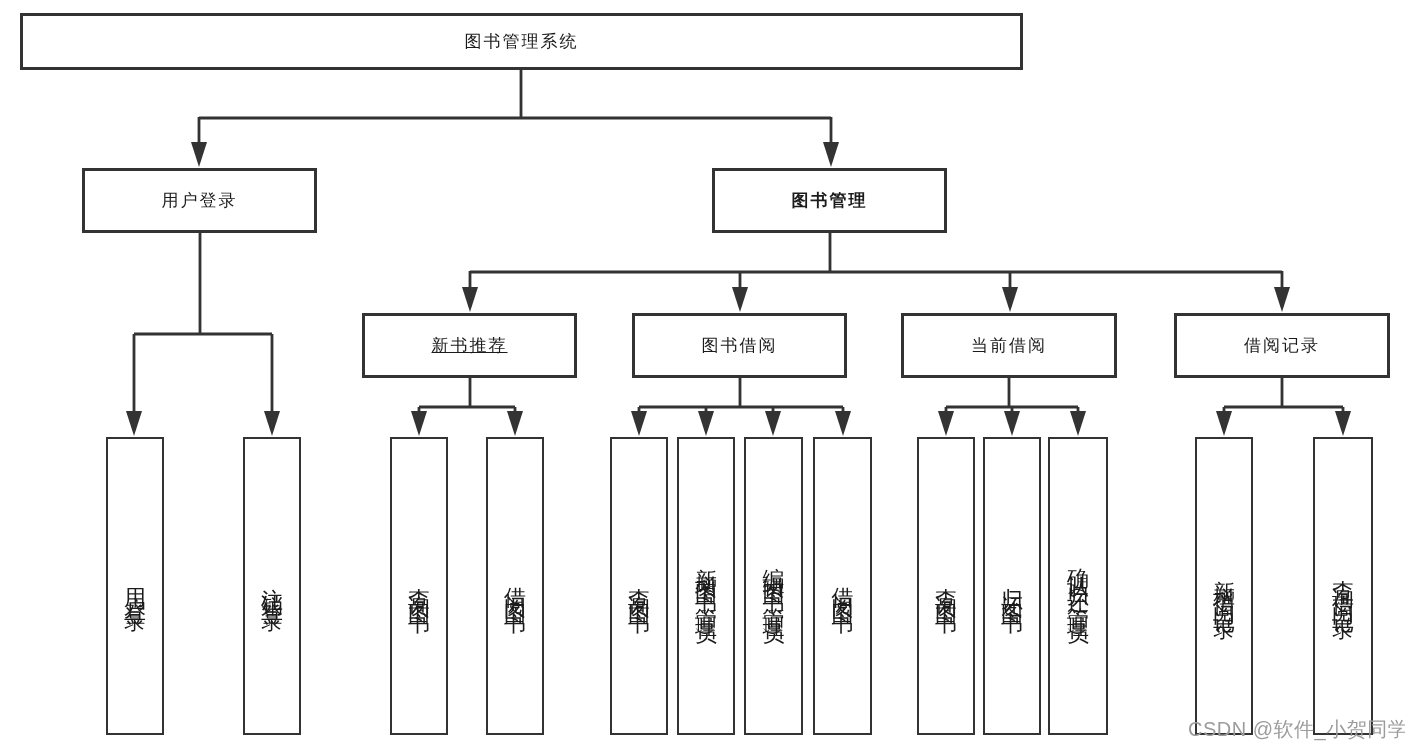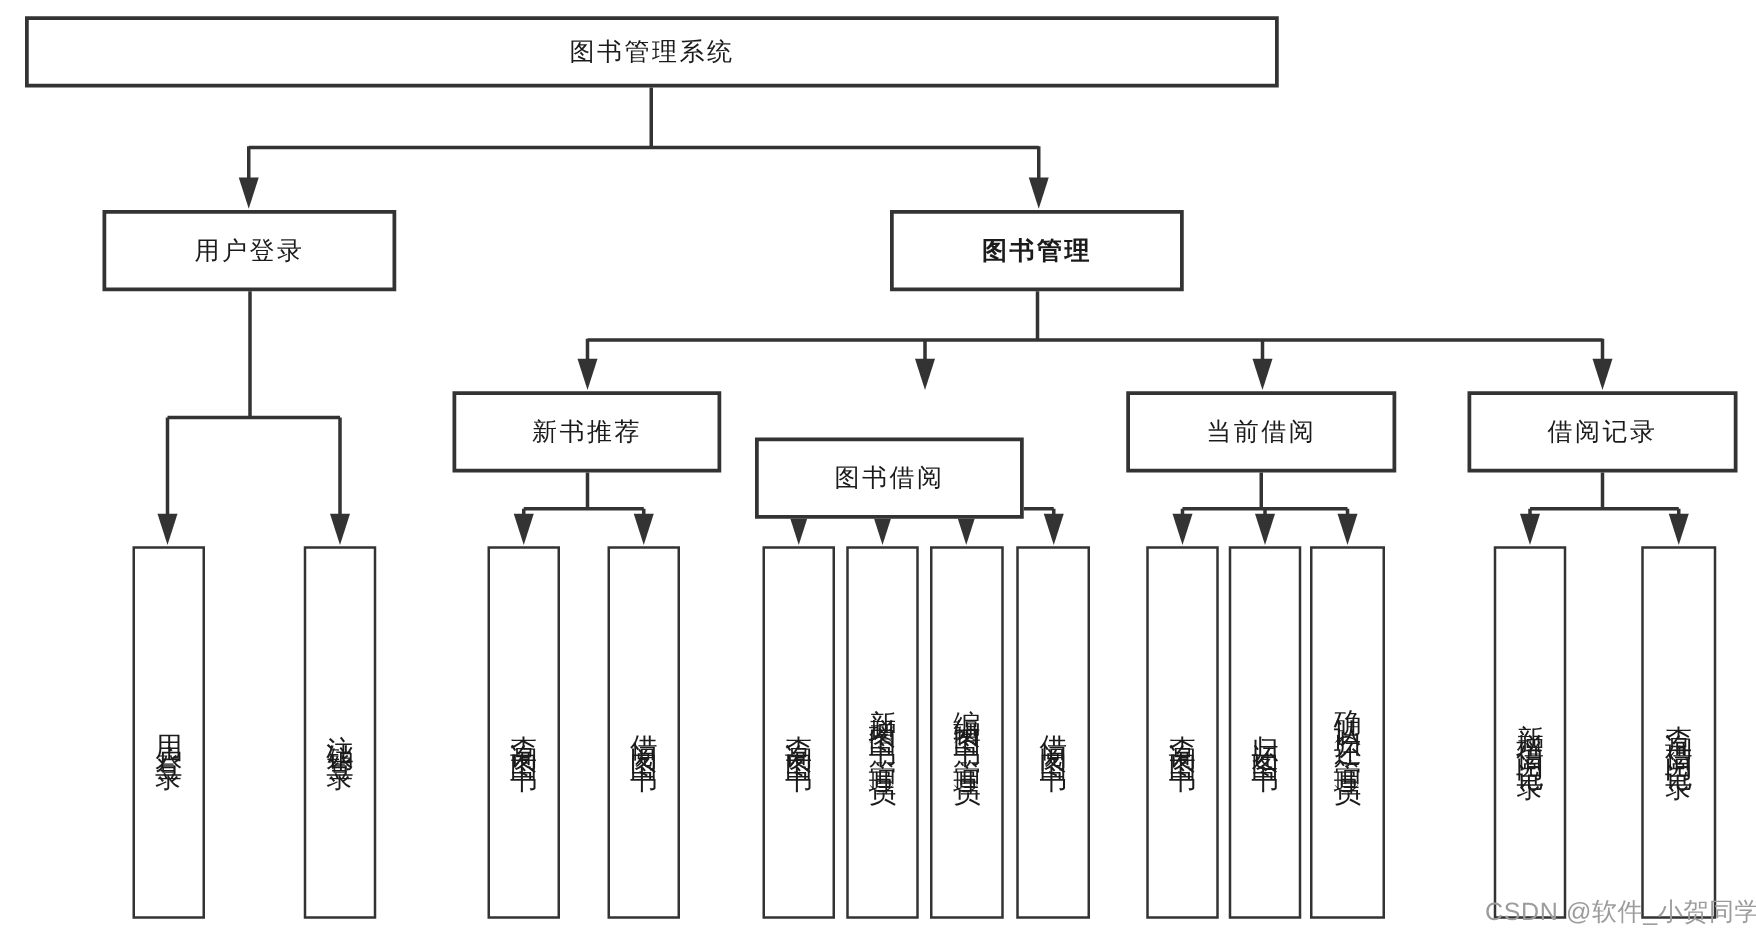--- a/index.html
+++ b/index.html
@@ -20,21 +20,21 @@
   .node {
     position: absolute;
     background: #ffffff;
     border: 3px solid #333333;
     box-sizing: border-box;
     display: flex;
     align-items: center;
     justify-content: center;
     color: #1b1b1b;
   }
-  .node.h { font-size: 20px; letter-spacing: 2px; white-space: nowrap; }
+  .node.h { font-size: 17px; letter-spacing: 2px; white-space: nowrap; }
   .node.v { border-width: 2.5px; }
   .node.v .vtxt {
     writing-mode: vertical-rl;
     text-orientation: mixed;
     font-size: 22px;
     line-height: 1;
     letter-spacing: 8px;
     white-space: nowrap;
   }
   .watermark {
@@ -89,24 +89,24 @@
     <span>图书管理系统</span>
   </div>
 
   <div class="node h" style="left:82px; top:168px; width:235px; height:65px;">
     <span>用户登录</span>
   </div>
   <div class="node h" style="left:712px; top:168px; width:235px; height:65px;font-weight:bold;">
     <span>图书管理</span>
   </div>
 
-  <div class="node h" style="left:362px; top:313px; width:215px; height:65px;">
+  <div class="node h" style="left:362px; top:313px; width:215px; height:65px;text-decoration:underline;">
     <span>新书推荐</span>
   </div>
-  <div class="node h" style="left:604px; top:313px; width:215px; height:65px;margin-top:37px;">
+  <div class="node h" style="left:632px; top:313px; width:215px; height:65px;">
     <span>图书借阅</span>
   </div>
   <div class="node h" style="left:901px; top:313px; width:216px; height:65px;text-align:right;">
     <span>当前借阅</span>
   </div>
   <div class="node h" style="left:1174px; top:313px; width:216px; height:65px;">
     <span>借阅记录</span>
   </div>
 
   <div class="node v" style="left:106px; top:437px; width:58px; height:298px;">

